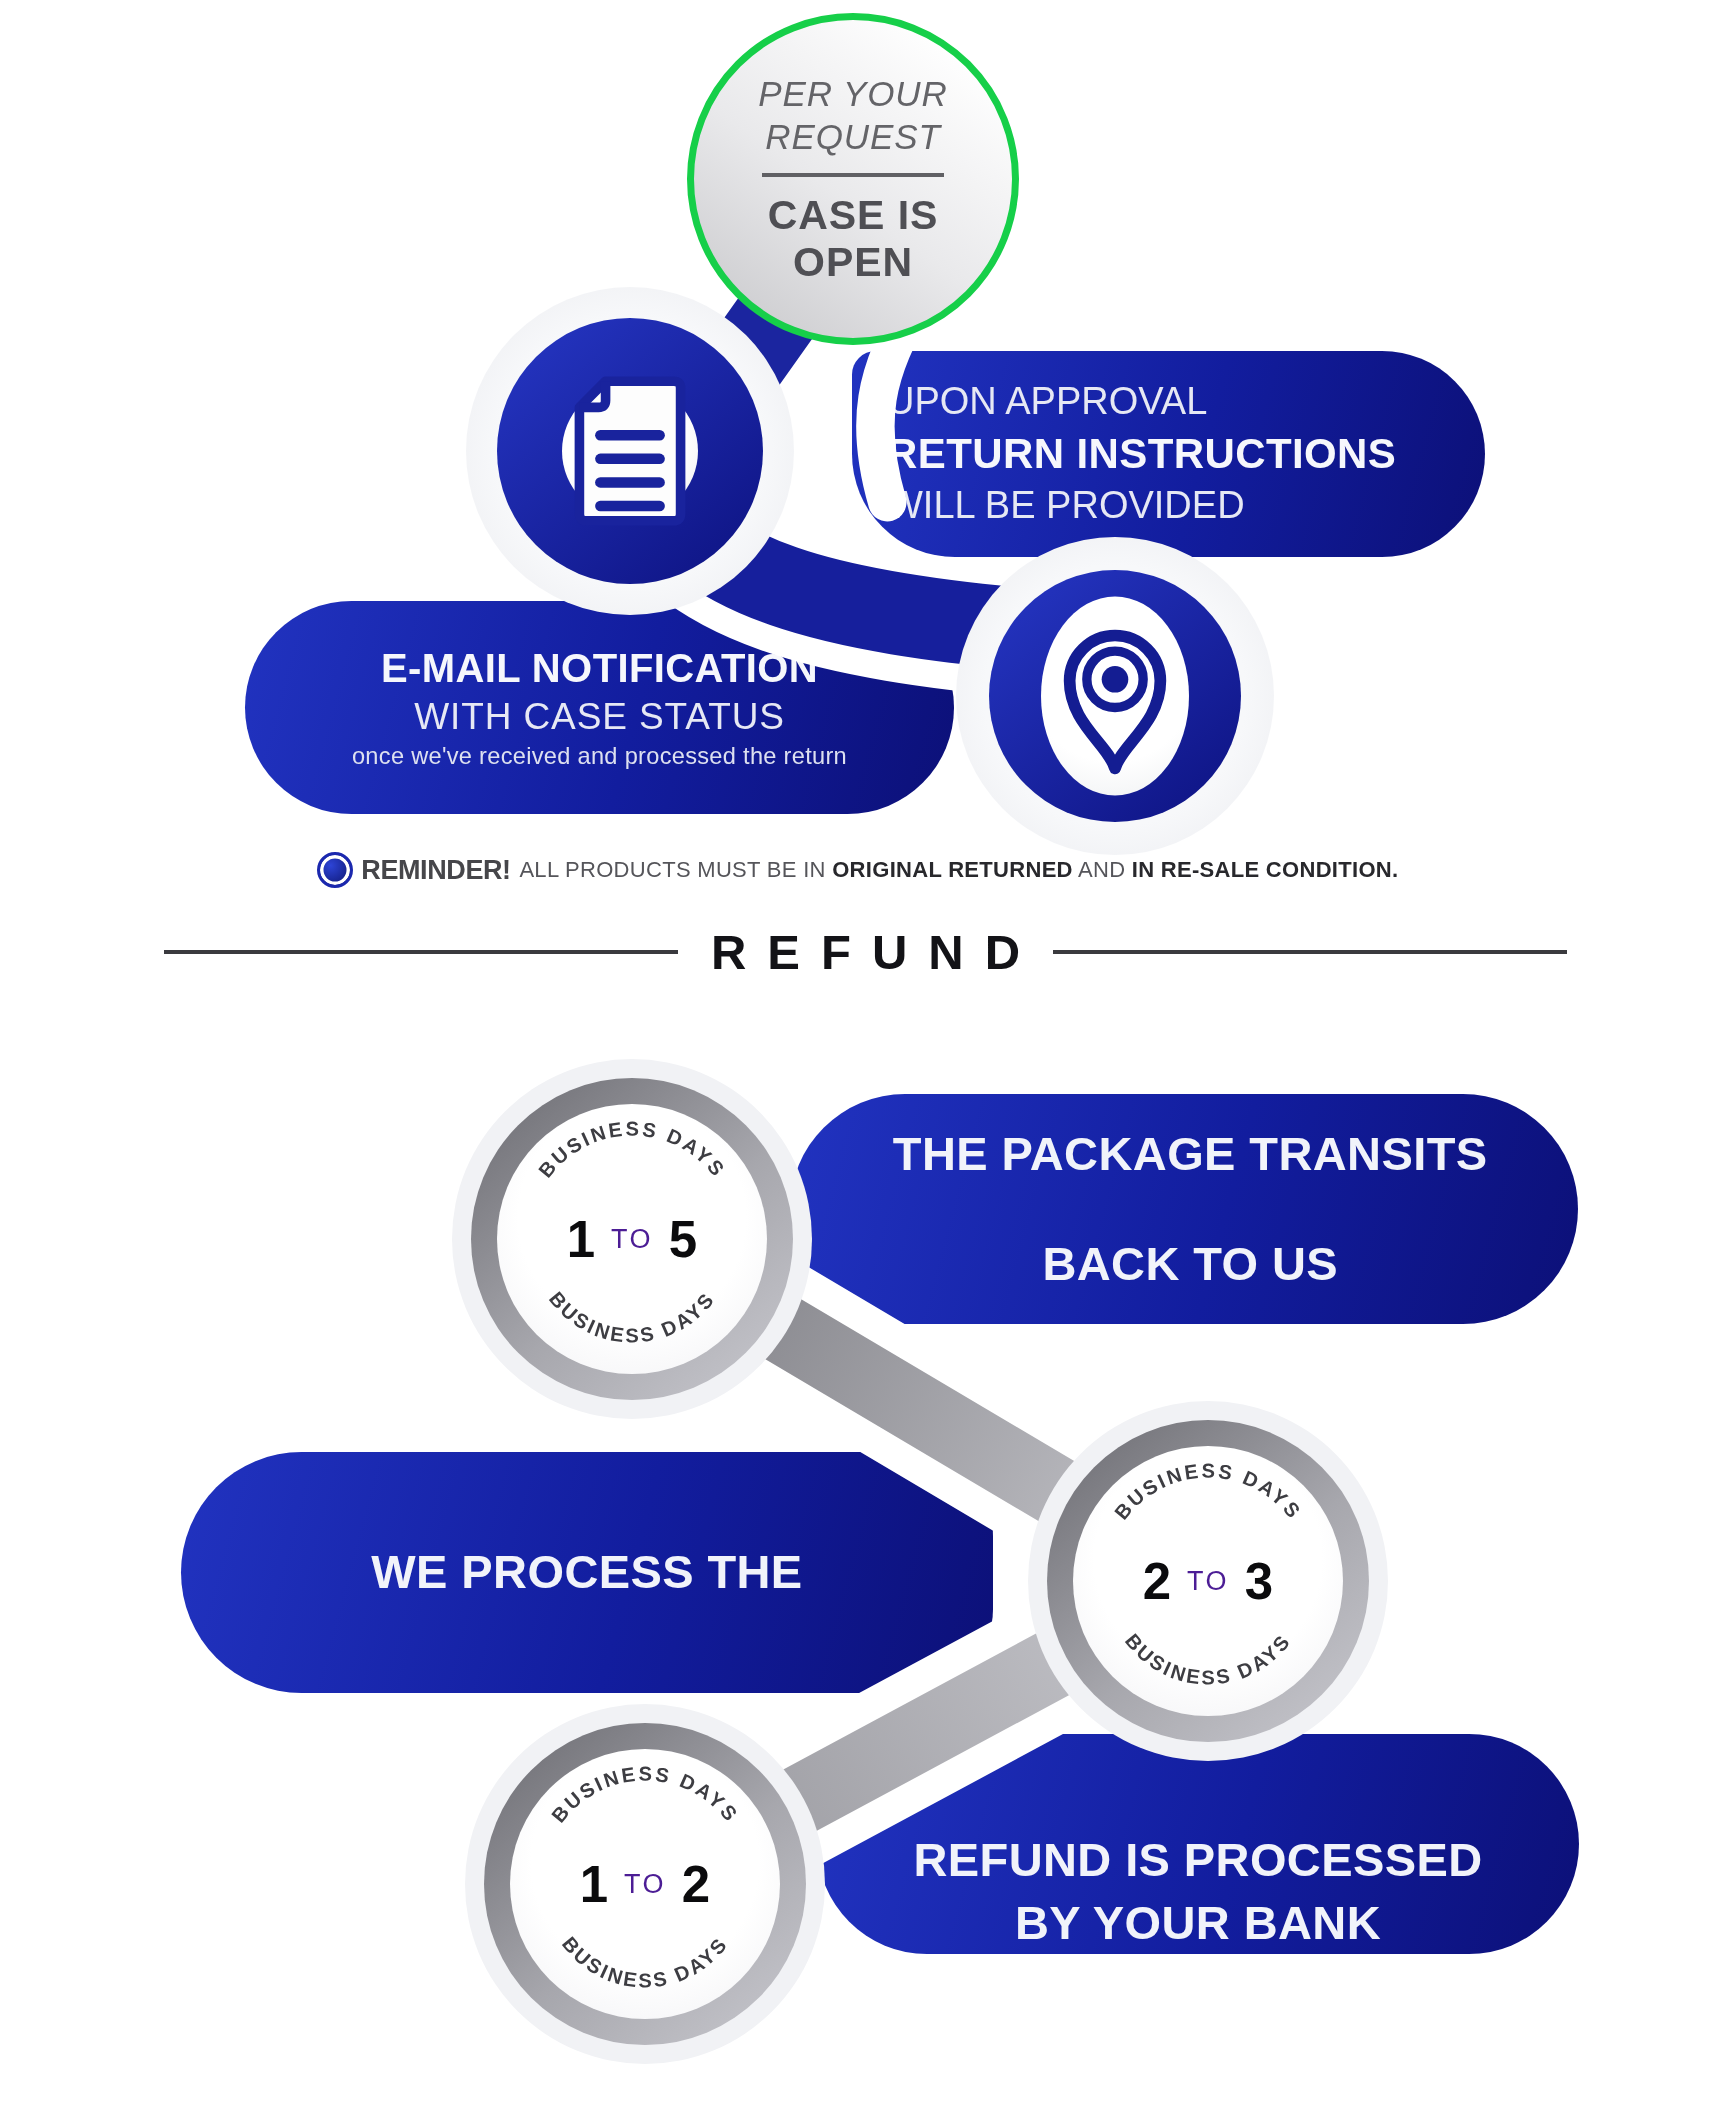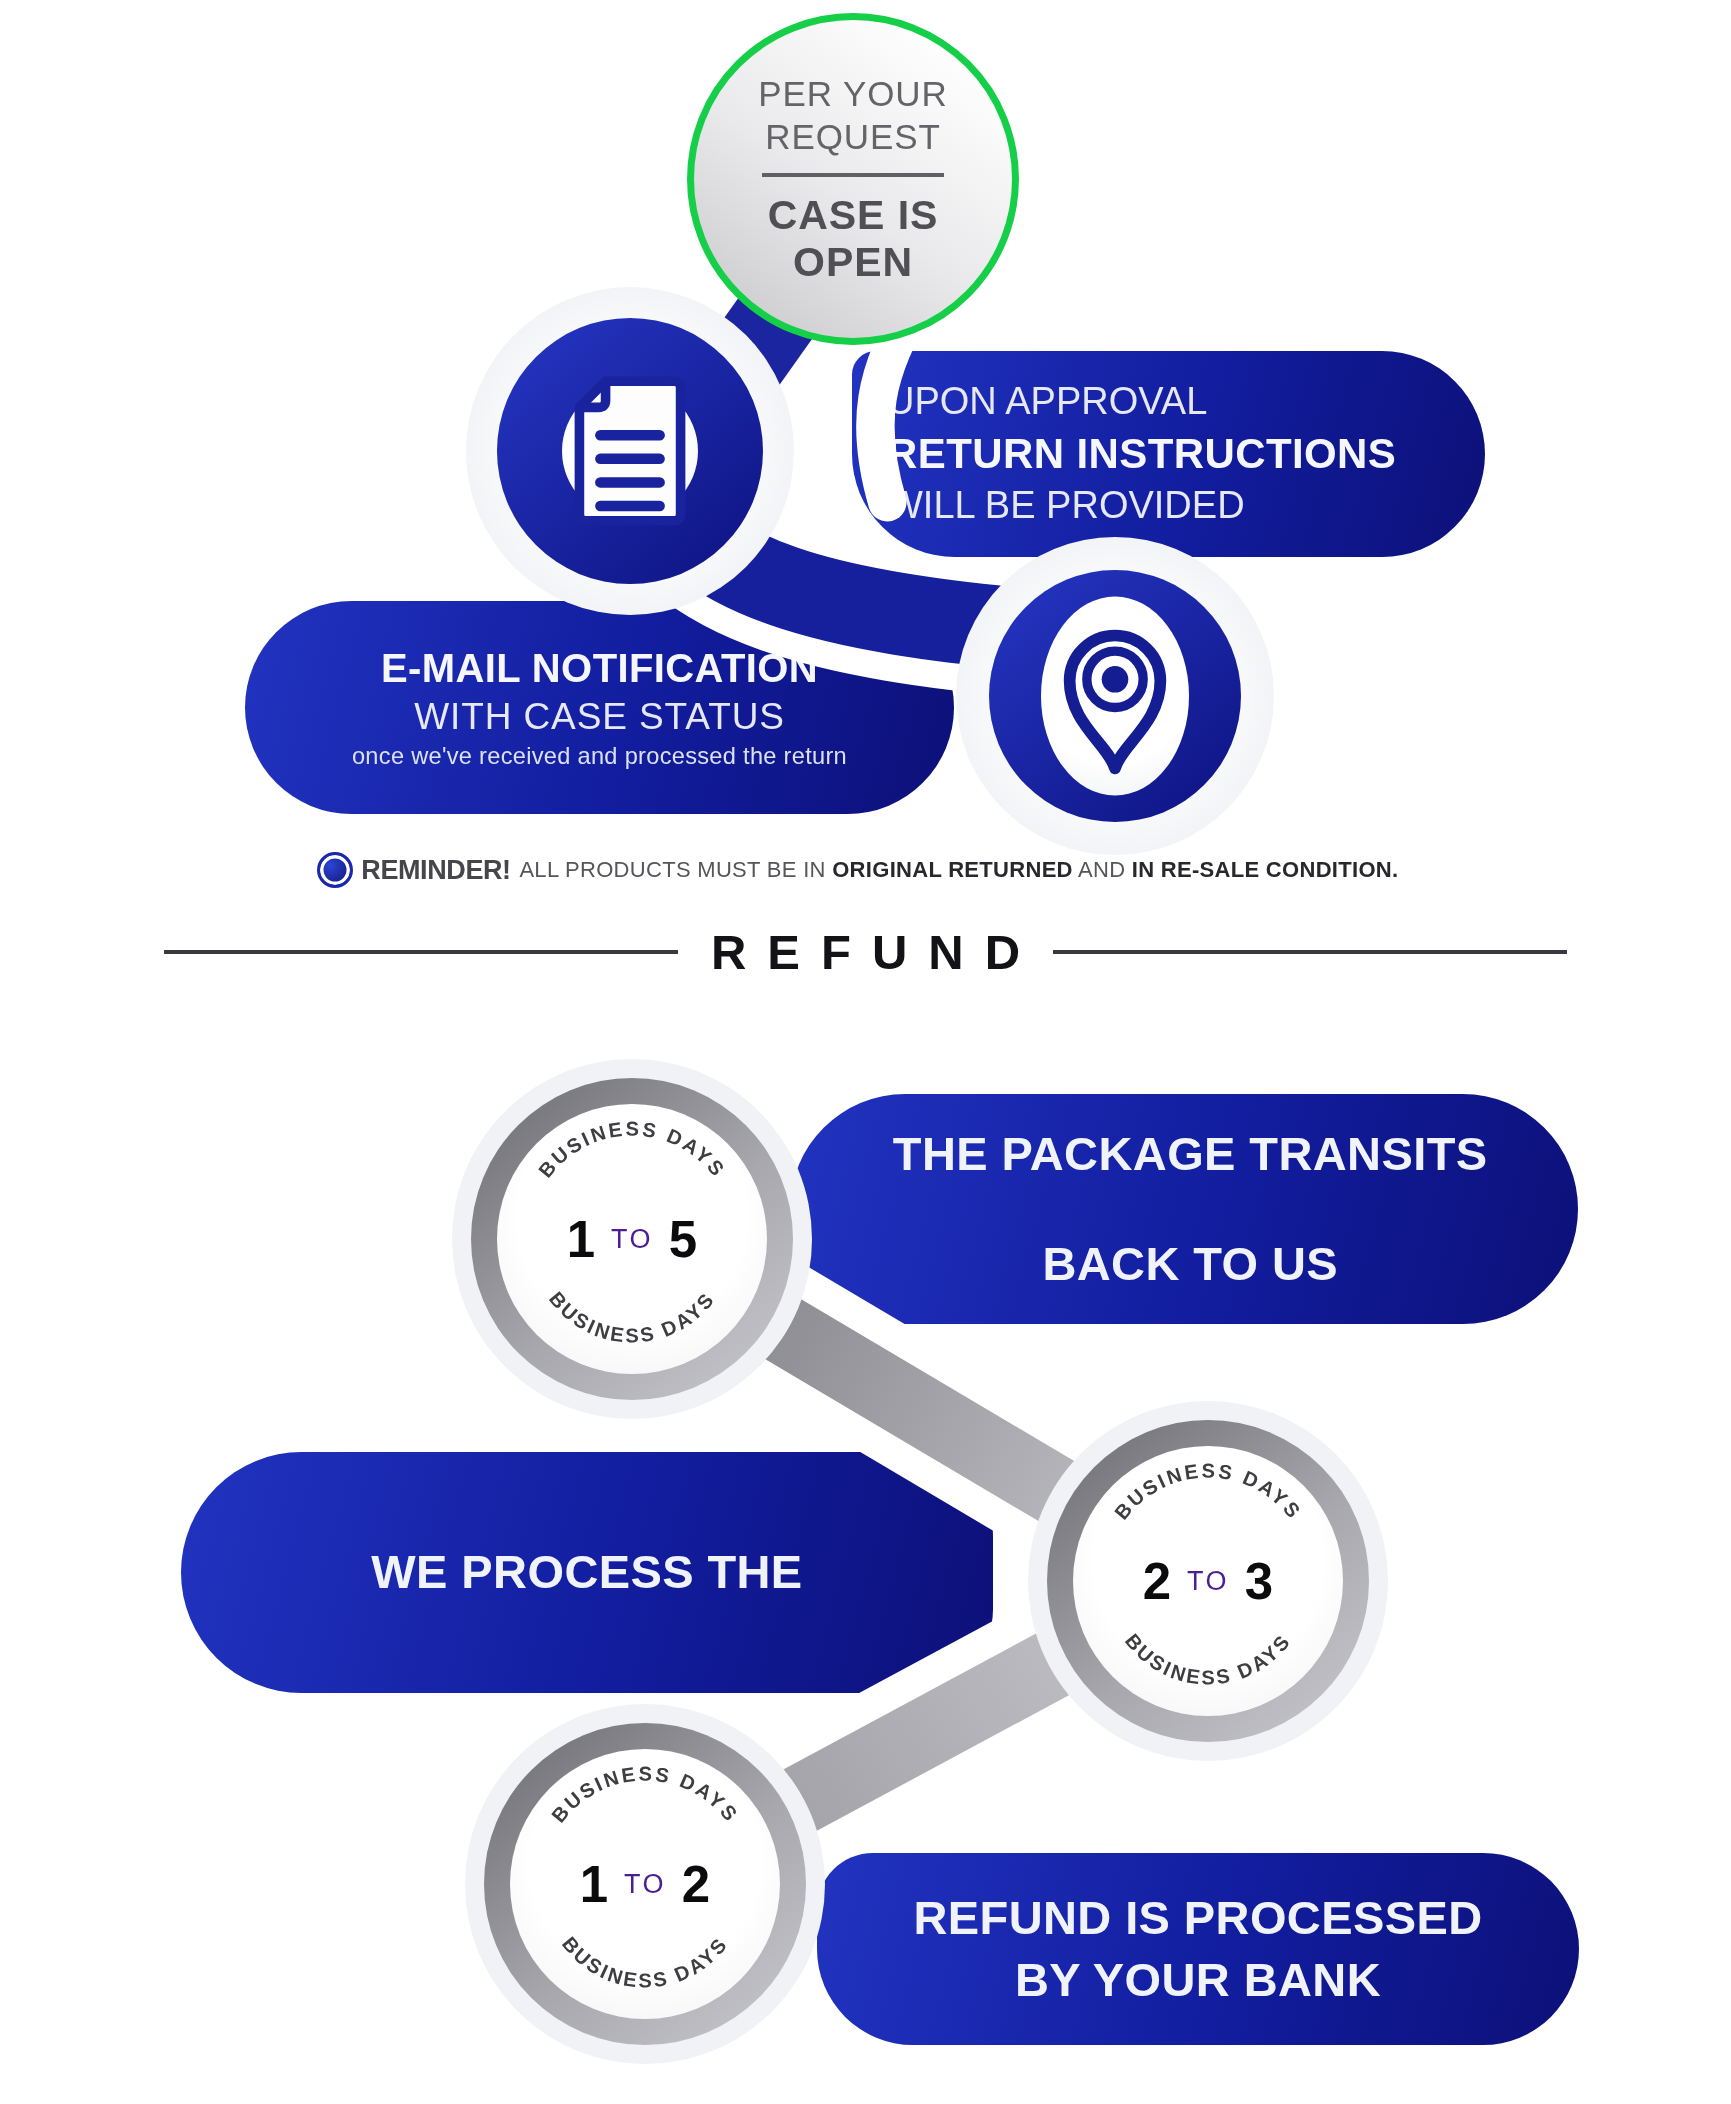--- a/index.html
+++ b/index.html
@@ -11,21 +11,21 @@
   
   .pill { position:absolute; z-index:1; display:flex; flex-direction:column; justify-content:center;
           color:#eef0f8; background:linear-gradient(105deg,#2133c0 0%,#121d9e 55%,#0c1078 100%); }
   .layer-svg { position:absolute; inset:0; z-index:2; pointer-events:none; }
 
   
   .case-circle { position:absolute; z-index:3; left:687px; top:13px; width:318px; height:318px;
     border-radius:50%; border:7px solid #16cf49;
     background:linear-gradient(215deg,#ffffff 12%,#e9e9eb 55%,#c6c6c9 100%);
     display:flex; flex-direction:column; align-items:center; justify-content:center; text-align:center; }
-  .case-top  { font-size:35px; color:#646468; letter-spacing:0.9px; line-height:1.25; font-weight:400; }
+  .case-top  { font-size:35px; color:#646468; letter-spacing:0.9px; line-height:1.25; font-weight:400;font-style:italic; }
   .case-div  { width:182px; height:3.5px; background:#606064; margin:14px 0 15.7px; }
   .case-bot  { font-size:41px; font-weight:800; color:#4f4f54; letter-spacing:0.9px; line-height:1.15; }
 
   
   .iconcirc { position:absolute; z-index:3; border-radius:50%; }
   .doc-halo { left:466px; top:287px; width:328px; height:328px;
     background:radial-gradient(circle,#f7f8fa 58%,#e9eaee 100%); }
   .doc-blue { position:absolute; inset:31px; border-radius:50%;
     background:linear-gradient(140deg,#2637c5,#0d1280); }
   .doc-white{ position:absolute; inset:65px; border-radius:50%;
@@ -80,21 +80,21 @@
   .arc-text { font-size:23px; font-weight:700; letter-spacing:3px; fill:#3d3d42; text-anchor:middle; }
   .sc-range { position:absolute; inset:0; display:flex; align-items:center; justify-content:center; gap:15.7px; }
   .sc-num { font-size:51px; font-weight:800; color:#0b0b0d; }
   .sc-to  { font-size:27px; font-weight:400; color:#4c1d95; letter-spacing:2.6px; }
 
   
   .pill-big { font-size:47px; font-weight:700; line-height:1.33; color:#f1f3fa;
     align-items:center; text-align:center; letter-spacing:0.4px; }
   .pill-transit { left:790px; top:1094px; width:776px; height:230px; border-radius:115px; padding-left:12.2px;gap:48px; }
   .pill-process { left:181px; top:1452px; width:812px; height:241px; border-radius:121px 84px 84px 121px;gap:31px; }
-  .pill-bank    { left:817px; top:1853px; width:762px; height:192px; border-radius:70px 120px 120px 120px; }
+  .pill-bank    { left:817px; top:1734px; width:762px; height:220px; border-radius:70px 120px 120px 120px;justify-content:flex-end; }
 </style>
 </head>
 <body>
 
 <div class="canvas">
 
   <div class="pill pill-approval">
     <span class="pa-l1">UPON APPROVAL</span>
     <span class="pa-l2">RETURN INSTRUCTIONS</span>
     <span class="pa-l3">WILL BE PROVIDED</span>

